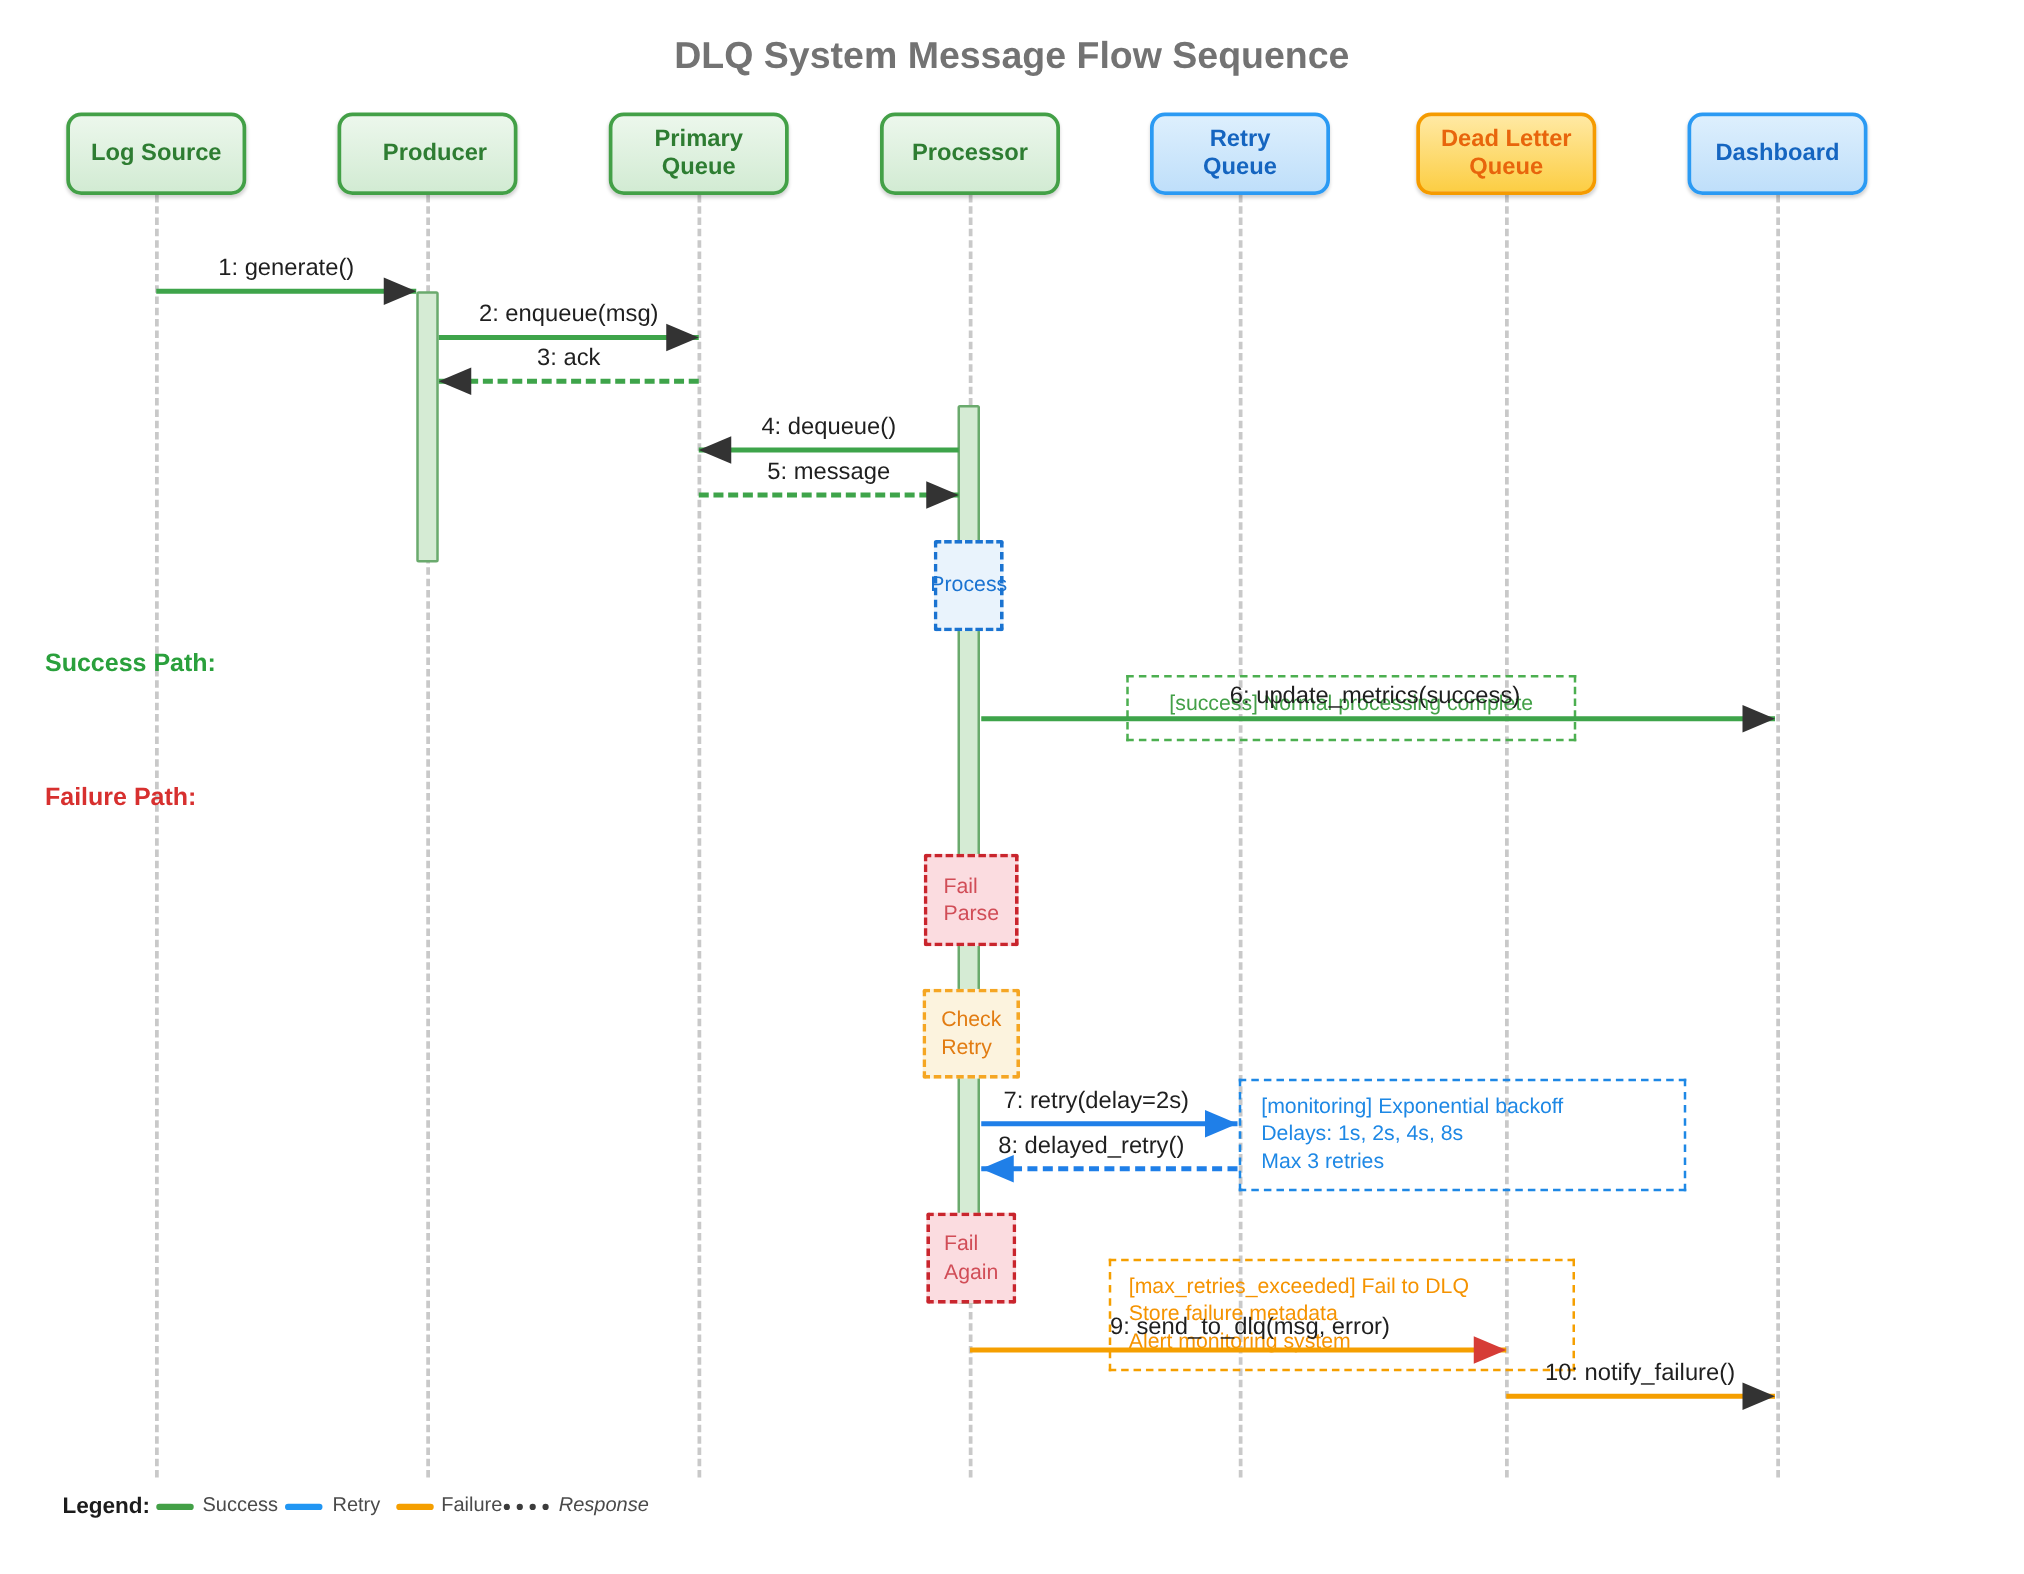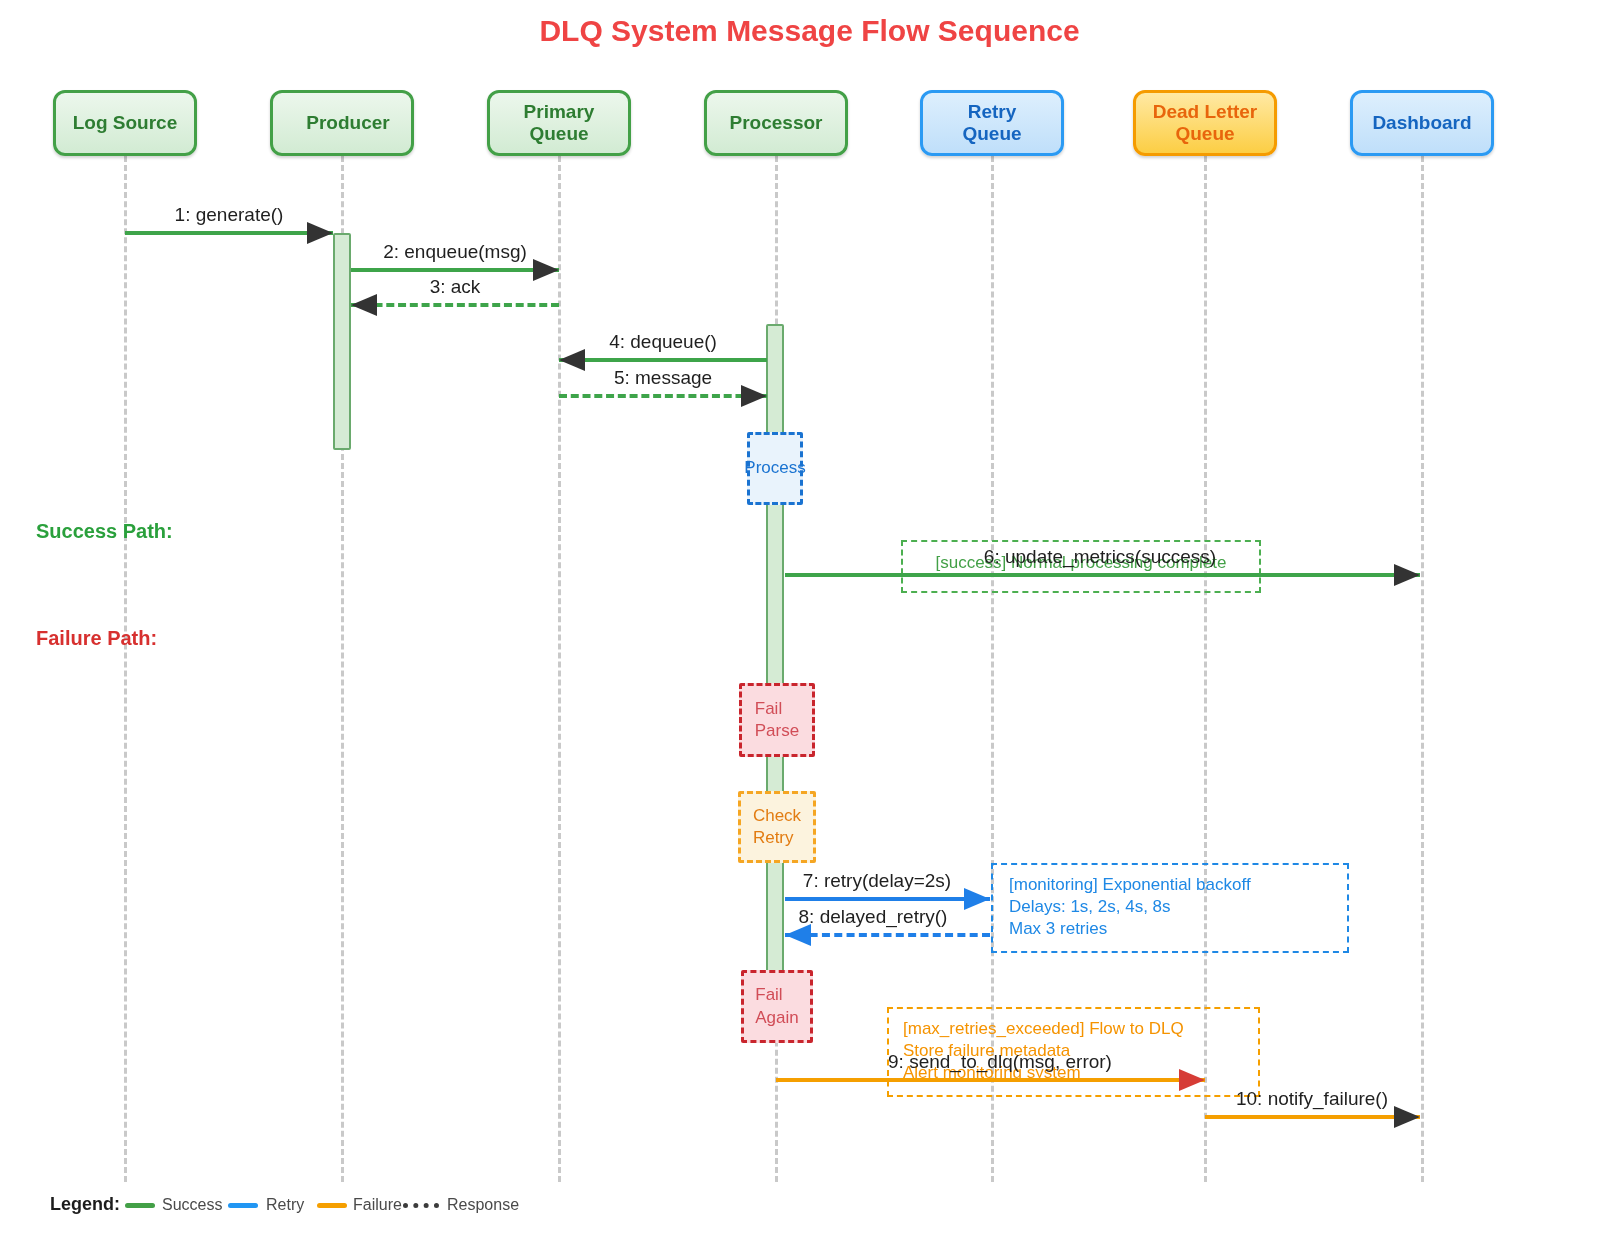--- a/index.html
+++ b/index.html
@@ -1,22 +1,22 @@
 <!DOCTYPE html>
 <html><head>
 <meta charset="utf-8">
 <style>
   html,body { margin:0; padding:0; background:#ffffff; }
   .canvas {
     position:relative; width:1619px; height:1259px; background:#ffffff;
     font-family:"Liberation Sans", sans-serif; overflow:hidden;
   }
   .title {
-    position:absolute; top:14px; left:0; width:100%; text-align:center;
-    font-size:30px; font-weight:bold; color:#ef4444;
+    position:absolute; top:28px; left:0; width:100%; text-align:center;
+    font-size:30px; font-weight:bold; color:#737373;
   }
   
   .participant {
     position:absolute; top:90px; width:144px; height:66px; box-sizing:border-box;
     border-radius:12px; border:3px solid; display:flex; align-items:center; justify-content:center;
     text-align:center; font-weight:bold; font-size:19px; line-height:1.15;
     white-space:pre-line; box-shadow:0 2px 3px rgba(0,0,0,0.18);
   }
   .p-green  { border-color:#43a047; background:linear-gradient(180deg,#ecf7ec,#d2ebd3); color:#2e7d32; }
   .p-blue   { border-color:#2b9af3; background:linear-gradient(180deg,#ddeffd,#bfdffa); color:#1565c0; }
@@ -98,21 +98,21 @@
 
   <div class="note note-success" style="left:901px; top:540px; width:360px; height:53px;">
     <div>[success] Normal processing complete</div>
   </div>
   <div class="note note-retry" style="left:991px; top:863px; width:358px; height:90px;">
     <div>[monitoring] Exponential backoff</div>
     <div>Delays: 1s, 2s, 4s, 8s</div>
     <div>Max 3 retries</div>
   </div>
   <div class="note note-dlq" style="left:887px; top:1007px; width:373px; height:90px;">
-    <div>[max_retries_exceeded] Flow to DLQ</div>
+    <div>[max_retries_exceeded] Fail to DLQ</div>
     <div>Store failure metadata</div>
     <div>Alert monitoring system</div>
   </div>
 
   <div class="section-label sec-success" style="top:520px;">Success Path:</div>
   <div class="section-label sec-failure" style="top:627px;">Failure Path:</div>
 
   <div class="msg-line c-success" style="left:125px; top:231px; width:208px;"></div>
   <div class="arrow right" style="left:307px; top:222px;"></div>
   <div class="msg-label" style="left:79px; top:204px;">1: generate()</div>
@@ -162,15 +162,15 @@
 Again</div>
 
   <div class="legend-label" style="left:50px; top:1194px;">Legend:</div>
   <div class="swatch" style="left:125px; background:#43a047;"></div>
   <div class="legend-text" style="left:162px; top:1196px;">Success</div>
   <div class="swatch" style="left:228px; background:#2196f3;"></div>
   <div class="legend-text" style="left:266px; top:1196px;">Retry</div>
   <div class="swatch" style="left:317px; background:#f59f00;"></div>
   <div class="legend-text" style="left:353px; top:1196px;">Failure</div>
   <div class="swatch-dashed" style="left:403px;"></div>
-  <div class="legend-text" style="left:447px; top:1196px;">Response</div>
+  <div class="legend-text" style="left:447px; top:1196px;font-style:italic;">Response</div>
 
 </div>
 
 </body></html>

